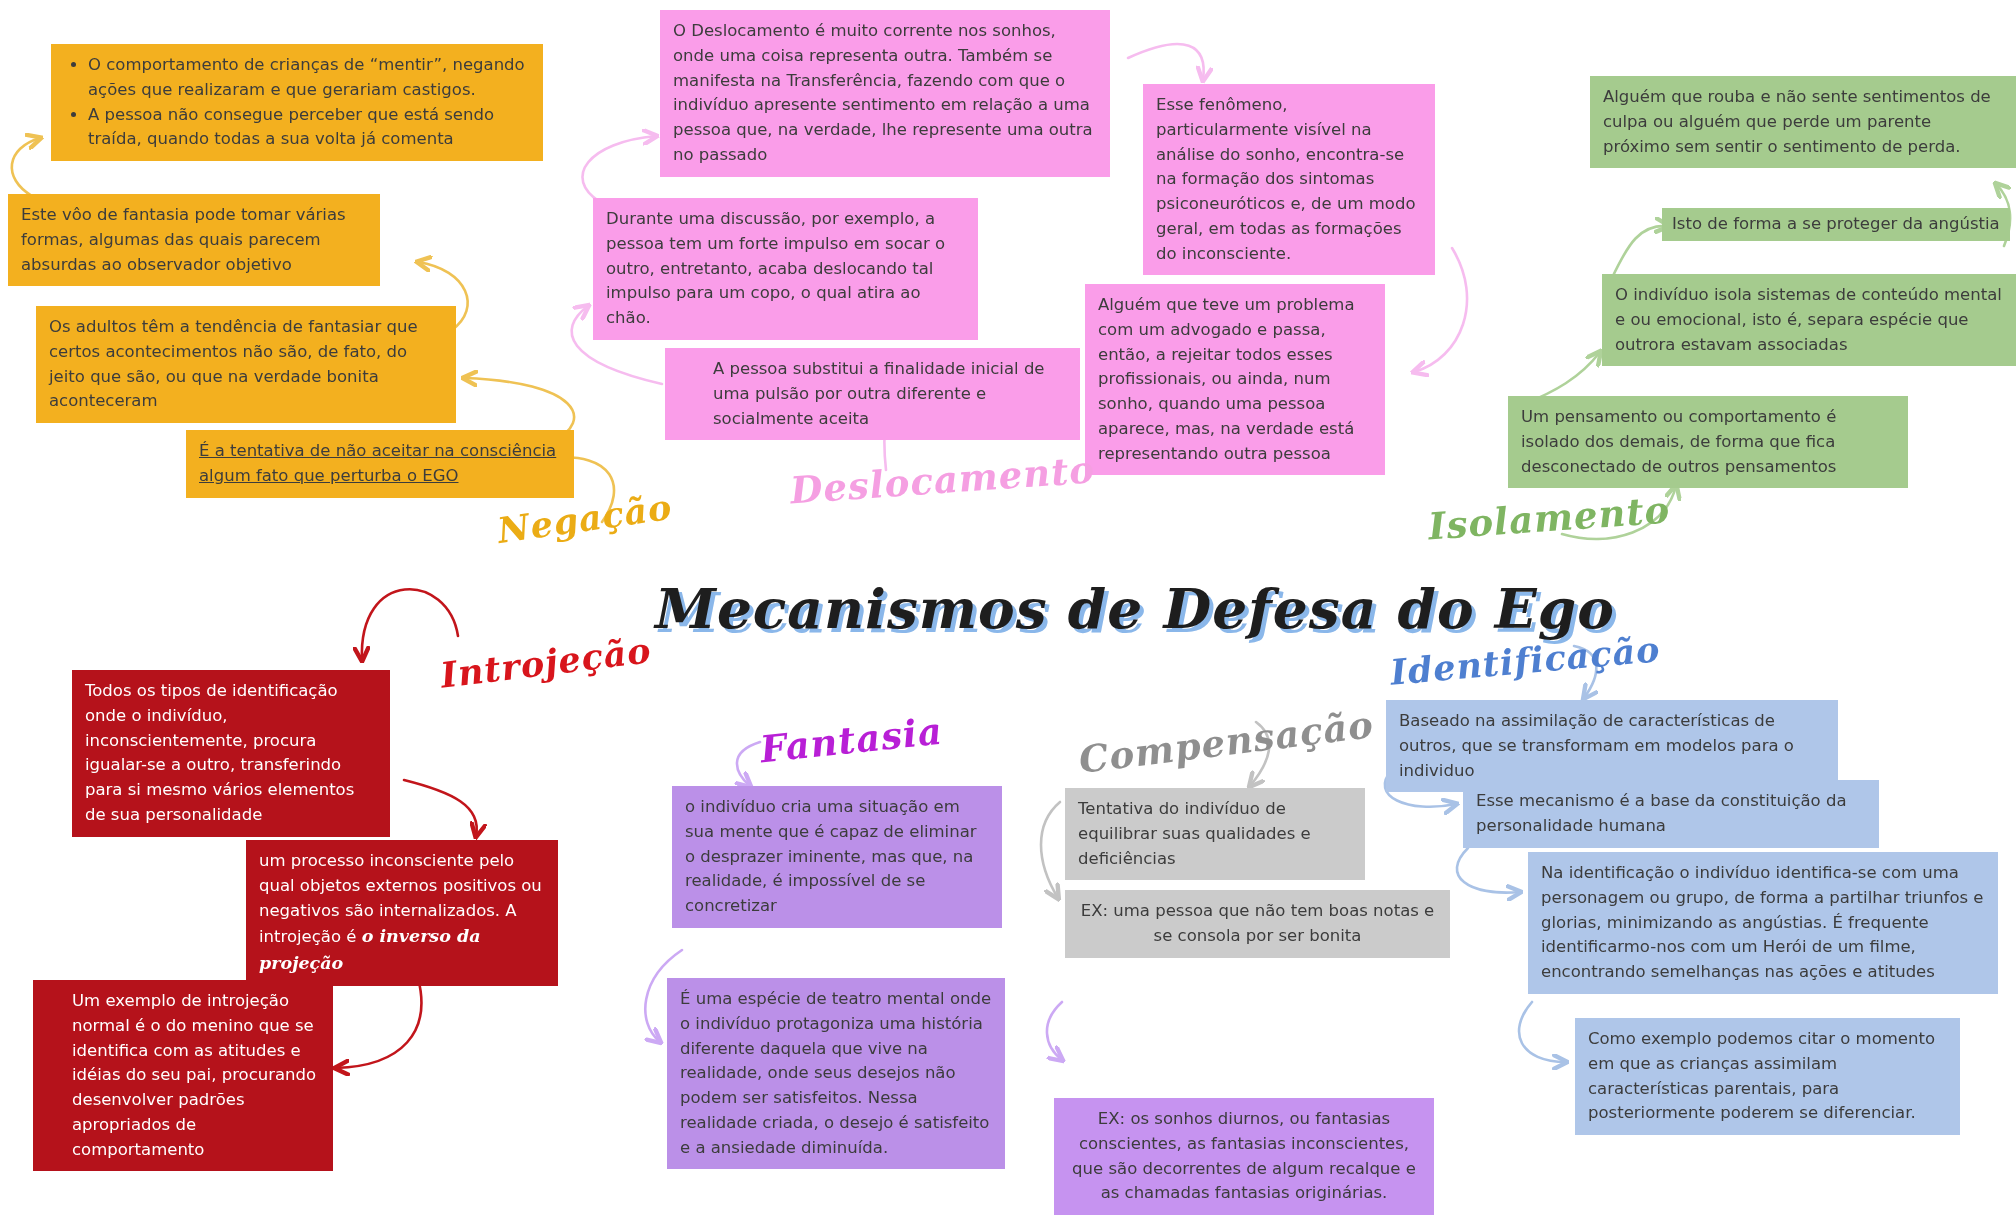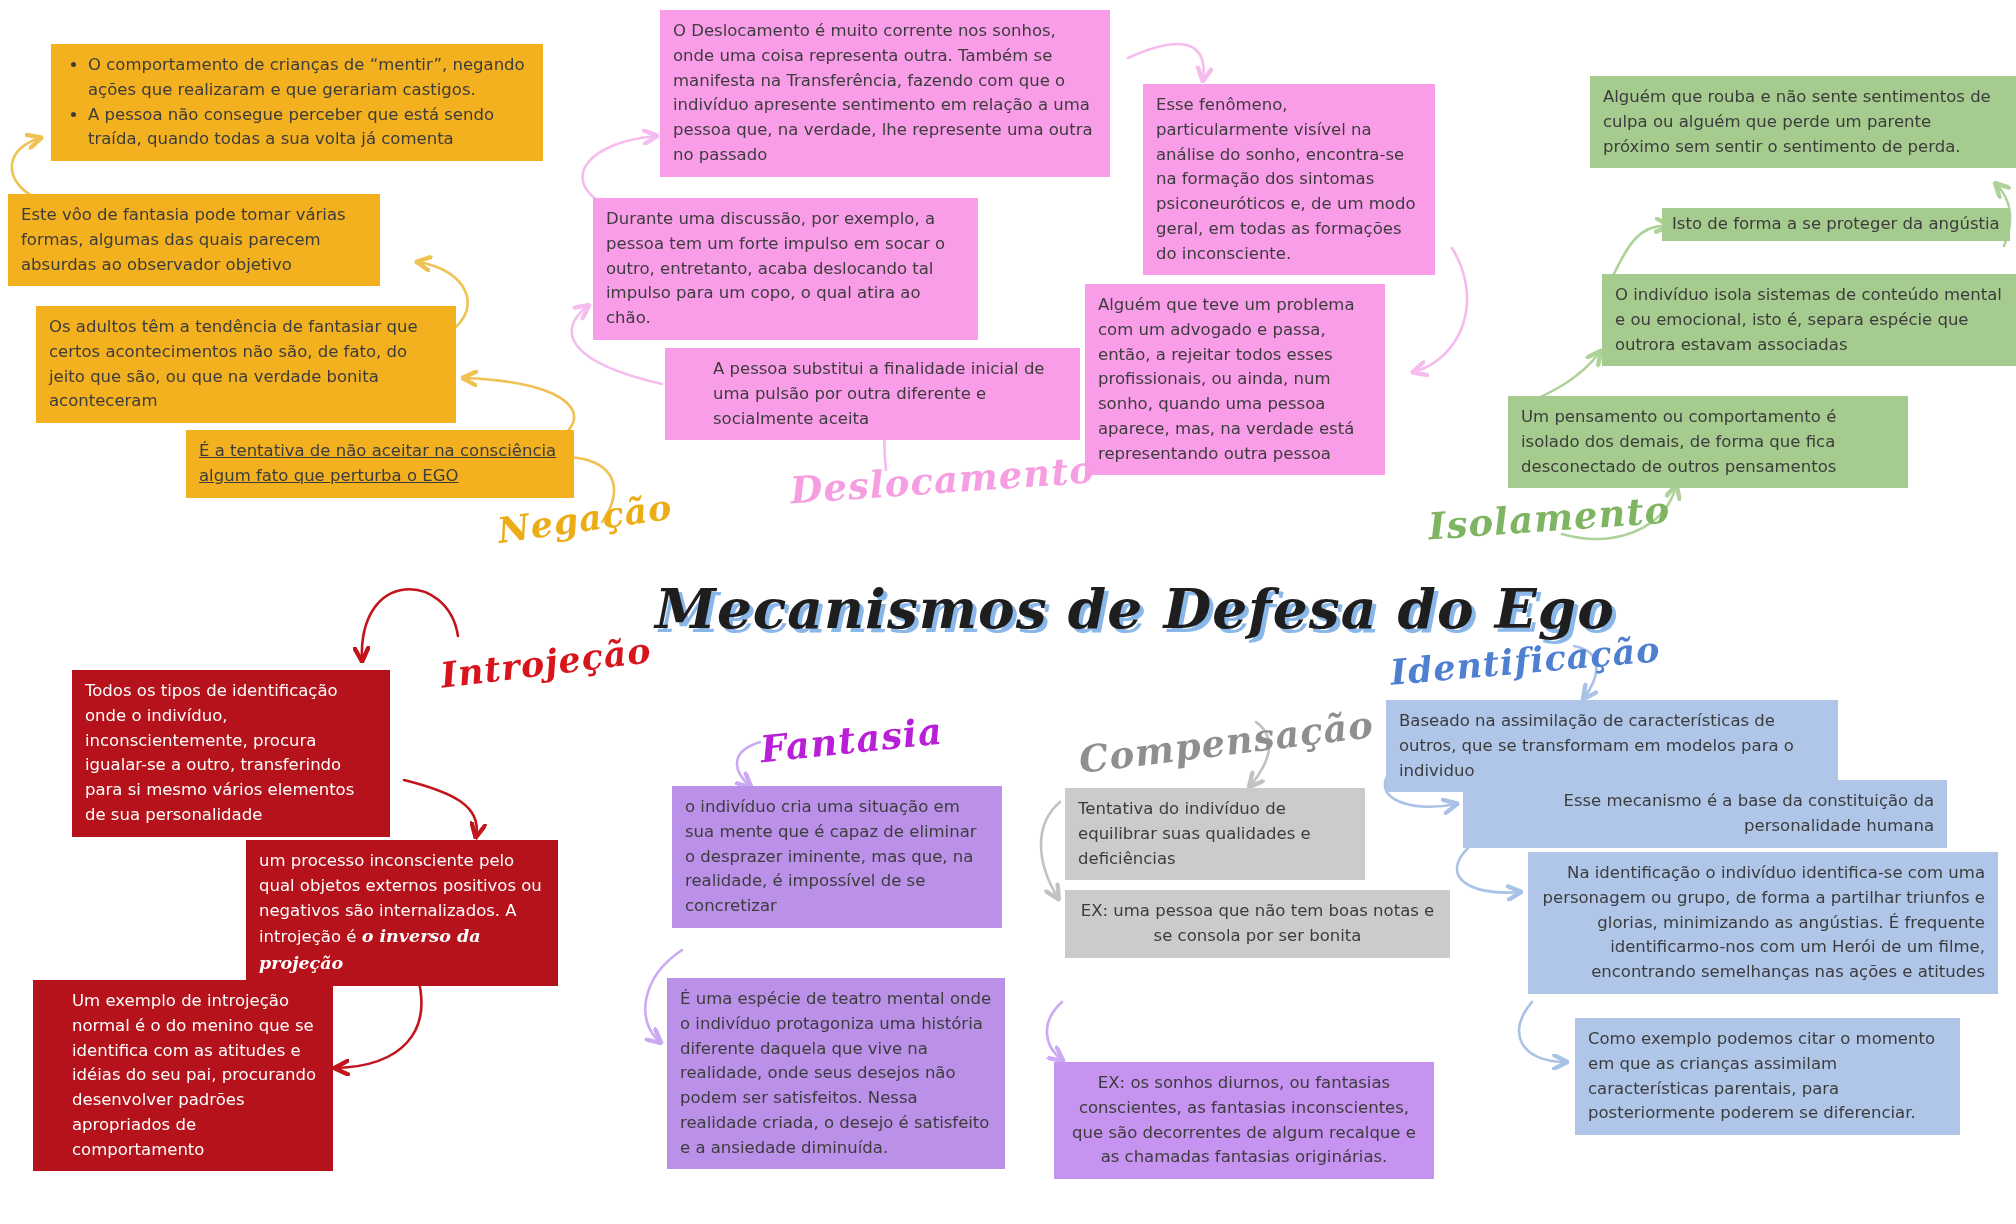--- a/index.html
+++ b/index.html
@@ -11,21 +11,21 @@
     position:absolute;padding:9px 13px;font-size:16.5px;line-height:1.5;
     box-sizing:border-box;white-space:normal;
   }
   .center{text-align:center;}
   .nowrap{white-space:nowrap;padding:4px 10px;}
   .yellow{background:var(--c-negacao,#F3B01F);}
   .pink{background:var(--c-deslocamento,#FA9DE9);}
   .green{background:var(--c-isolamento,#A5CB8E);}
   .red{background:var(--c-introjecao,#B5121B);color:var(--c-text-light,#fff);}
   .purple{background:var(--c-fantasia-box,#BB90E8);}
-  .purple2{background:var(--c-fantasia-ex-box,#C693F0);}
+  .purple2{background:var(--c-fantasia-ex-box,#C693F0);margin-top:36px;}
   .gray{background:var(--c-compensacao-box,#CBCBCB);}
   .blue{background:var(--c-identificacao-box,#AFC6E9);}
   .box ul{margin:0;padding:0 0 0 24px;}
   .box li{margin:0;}
   .script{
     position:absolute;font-family:"DejaVu Serif", serif;font-style:italic;font-weight:bold;
     letter-spacing:1px;
   }
   .title{
     font-size:55px;color:var(--c-title-text,#1E1E1E);
@@ -137,18 +137,18 @@
   <div class="box purple" style="left:672px;top:786px;width:330px;">o indivíduo cria uma situação em sua mente que é capaz de eliminar o desprazer iminente, mas que, na realidade, é impossível de se concretizar</div>
   <div class="box purple" style="left:667px;top:978px;width:338px;">É uma espécie de teatro mental onde o indivíduo protagoniza uma história diferente daquela que vive na realidade, onde seus desejos não podem ser satisfeitos. Nessa realidade criada, o desejo é satisfeito e a ansiedade diminuída.</div>
   <div class="box purple2 center" style="left:1054px;top:1062px;width:380px;">EX: os sonhos diurnos, ou fantasias conscientes, as fantasias inconscientes, que são decorrentes de algum recalque e as chamadas fantasias originárias.</div>
   <div class="script lbl" style="left:760px;top:718px;color:var(--c-fantasia-label,#B81FD6);transform:rotate(-6deg);font-size:37px;">Fantasia</div>
 
   <div class="box gray" style="left:1065px;top:788px;width:300px;">Tentativa do indivíduo de equilibrar suas qualidades e deficiências</div>
   <div class="box gray center" style="left:1065px;top:890px;width:385px;">EX: uma pessoa que não tem boas notas e se consola por ser bonita</div>
   <div class="script lbl" style="left:1078px;top:720px;color:var(--c-compensacao-label,#8F8F8F);transform:rotate(-7deg);font-size:37px;">Compensação</div>
 
   <div class="box blue" style="left:1386px;top:700px;width:452px;">Baseado na assimilação de características de outros, que se transformam em modelos para o individuo</div>
-  <div class="box blue" style="left:1463px;top:780px;width:484px;text-align:right;">Esse mecanismo é a base da constituição da personalidade humana</div>
-  <div class="box blue" style="left:1528px;top:852px;width:470px;text-align:right;">Na identificação o indivíduo identifica-se com uma personagem ou grupo, de forma a partilhar triunfos e glorias, minimizando as angústias. É frequente identificarmo-nos com um Herói de um filme, encontrando semelhanças nas ações e atitudes</div>
+  <div class="box blue" style="left:1463px;top:780px;width:416px;">Esse mecanismo é a base da constituição da personalidade humana</div>
+  <div class="box blue" style="left:1528px;top:852px;width:470px;">Na identificação o indivíduo identifica-se com uma personagem ou grupo, de forma a partilhar triunfos e glorias, minimizando as angústias. É frequente identificarmo-nos com um Herói de um filme, encontrando semelhanças nas ações e atitudes</div>
   <div class="box blue" style="left:1575px;top:1018px;width:385px;">Como exemplo podemos citar o momento em que as crianças assimilam características parentais, para posteriormente poderem se diferenciar.</div>
   <div class="script lbl" style="left:1390px;top:640px;color:var(--c-identificacao-label,#4E7FD0);transform:rotate(-5deg);">Identificação</div>
 
 </div>
 
 </body></html>

